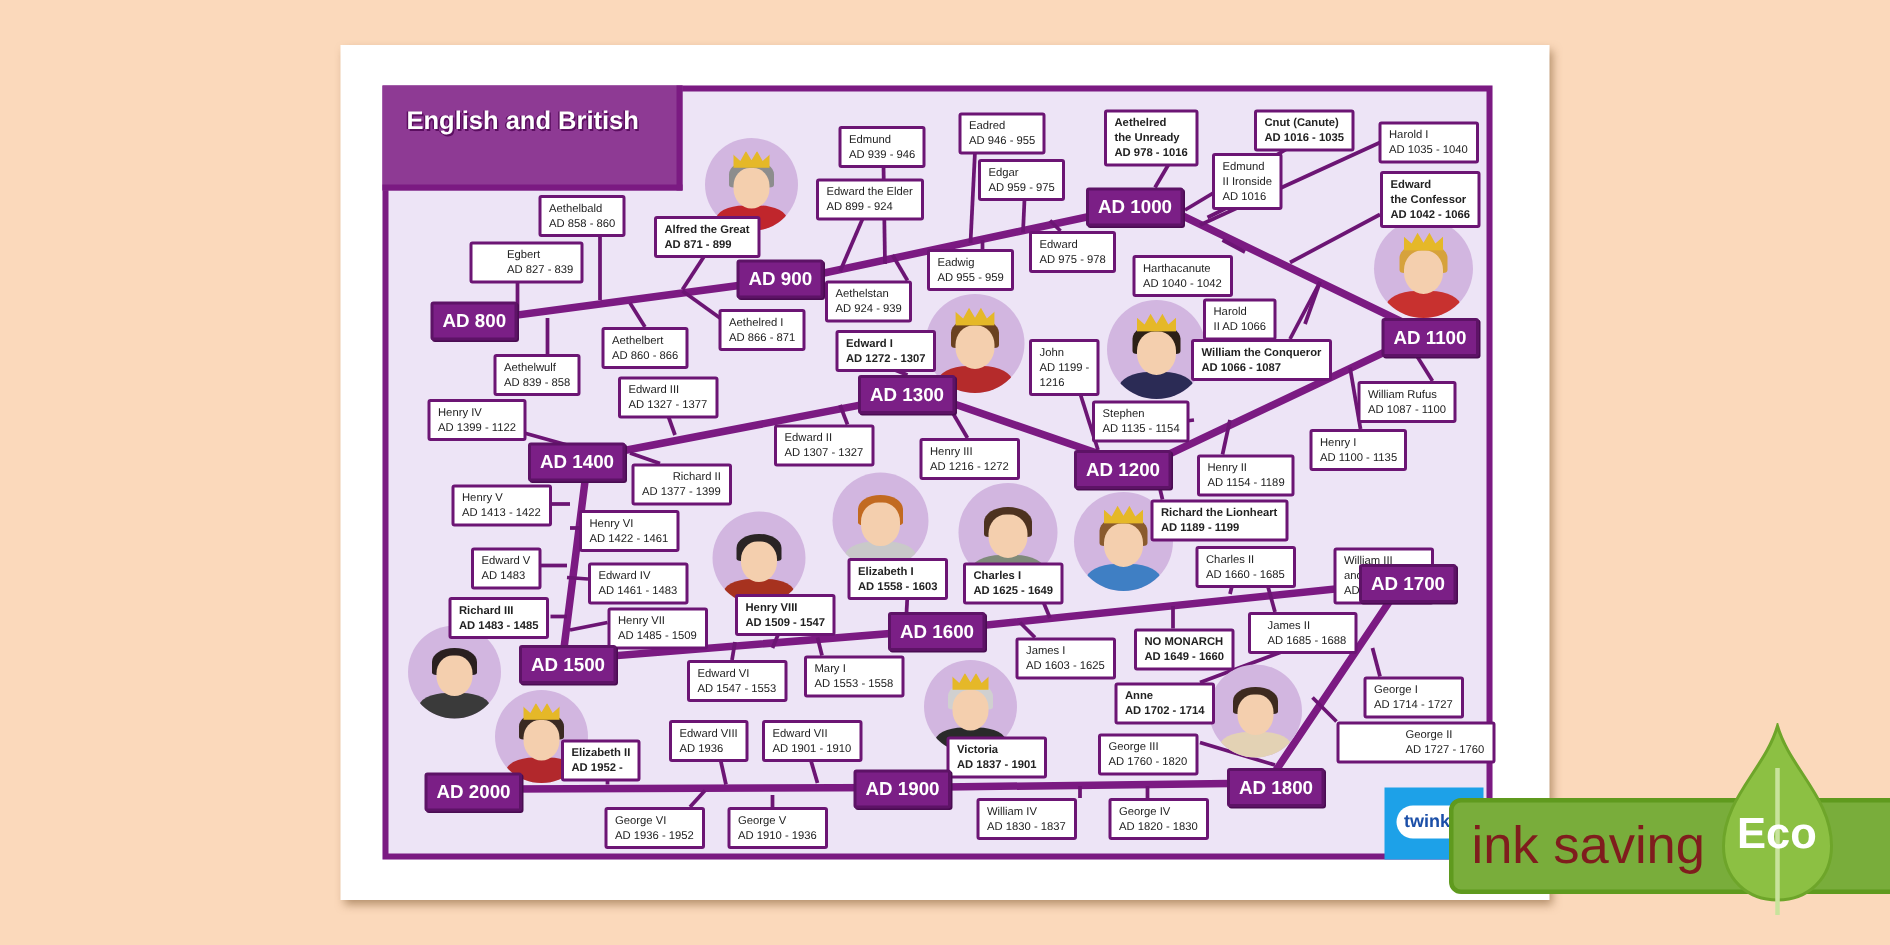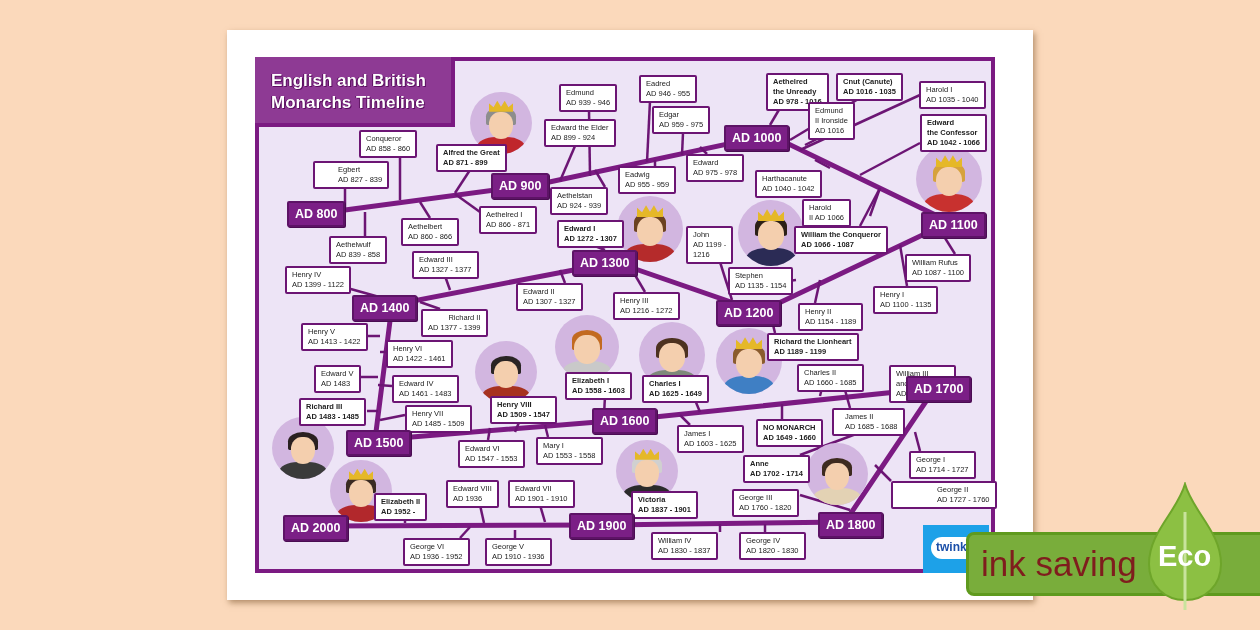--- a/index.html
+++ b/index.html
@@ -103,21 +103,20 @@
     <line x1="540" y1="505" x2="545" y2="522"></line>
     <line x1="480" y1="505" x2="484" y2="523"></line>
     <line x1="460" y1="538" x2="470" y2="527"></line>
     <line x1="515" y1="530" x2="515" y2="538"></line>
     <line x1="405" y1="517" x2="405" y2="523"></line>
   </g>
 </svg>
 
 <div class="title-box">
   <div>English and British</div>
-  <div>Monarchs Timeline</div>
 </div>
 
 <div id="portraits">
     <div class="por" style="left: 470px; top: 92px; width: 62px; height: 62px;">
       <div class="body" style="background:#c0262c"></div>
       <div class="hair" style="background:#8d8d8d"></div>
       <div class="face"></div>
       <div class="crown"></div>
     </div>
     <div class="por" style="left: 916px; top: 146px; width: 66px; height: 66px;">
@@ -181,21 +180,21 @@
       <div class="hair" style="background:#3d2a1f"></div>
       <div class="face"></div>
     </div>
   </div>
 <div id="monarchs">
     <div class="mb" style="left: 313px; top: 161px; padding-left: 23px;">
       <div>Egbert</div>
       <div>AD 827 - 839</div>
     </div>
     <div class="mb" style="left: 359px; top: 130px;">
-      <div>Conqueror</div>
+      <div>Aethelbald</div>
       <div>AD 858 - 860</div>
     </div>
     <div class="mb b" style="left: 436px; top: 144px;">
       <div>Alfred the Great</div>
       <div>AD 871 - 899</div>
     </div>
     <div class="mb" style="left: 329px; top: 236px;">
       <div>Aethelwulf</div>
       <div>AD 839 - 858</div>
     </div>
@@ -228,21 +227,21 @@
       <div>AD 924 - 939</div>
     </div>
     <div class="mb" style="left: 618px; top: 166px;">
       <div>Eadwig</div>
       <div>AD 955 - 959</div>
     </div>
     <div class="mb" style="left: 686px; top: 154px;">
       <div>Edward</div>
       <div>AD 975 - 978</div>
     </div>
-    <div class="mb b" style="left: 766px; top: 73px;">
+    <div class="mb b" style="left: 736px; top: 73px;">
       <div>Aethelred</div>
       <div>the Unready</div>
       <div>AD 978 - 1016</div>
     </div>
     <div class="mb" style="left: 808px; top: 102px;">
       <div>Edmund</div>
       <div>II Ironside</div>
       <div>AD 1016</div>
     </div>
     <div class="mb b" style="left: 836px; top: 73px;">

